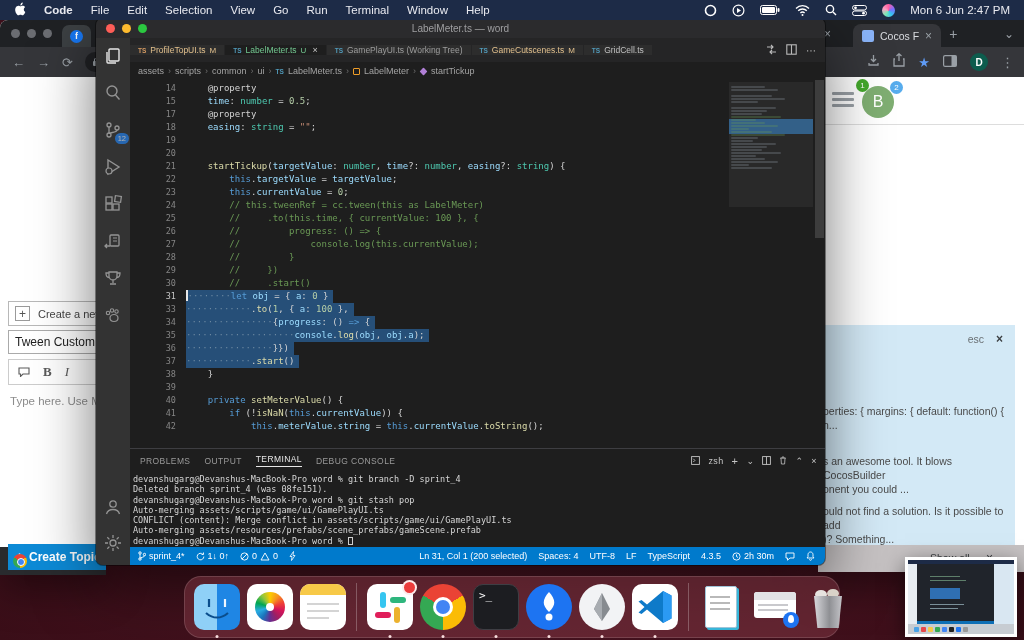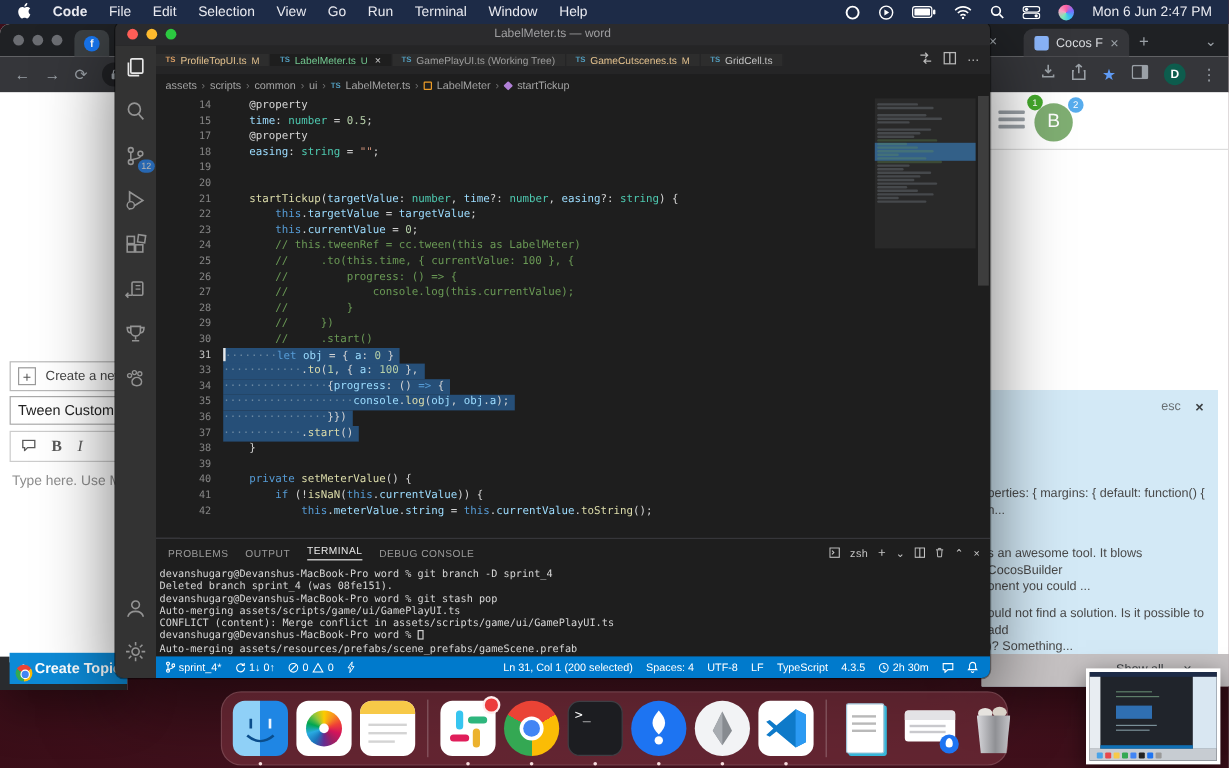--- a/index.html
+++ b/index.html
@@ -693,22 +693,22 @@
               <span>⌃</span>
               <span>×</span>
             </span>
           </div>
         <div id="term">
             <div class="tl">devanshugarg@Devanshus-MacBook-Pro word % git branch -D sprint_4</div>
             <div class="tl">Deleted branch sprint_4 (was 08fe151).</div>
             <div class="tl">devanshugarg@Devanshus-MacBook-Pro word % git stash pop</div>
             <div class="tl">Auto-merging assets/scripts/game/ui/GamePlayUI.ts</div>
             <div class="tl">CONFLICT (content): Merge conflict in assets/scripts/game/ui/GamePlayUI.ts</div>
+            <div class="tl">Auto-merging assets/resources/prefabs/scene_prefabs/gameScene.prefab</div>
             <div class="tl">devanshugarg@Devanshus-MacBook-Pro word % <span class="tcur"></span></div>
-            <div class="tl">Auto-merging assets/resources/prefabs/scene_prefabs/gameScene.prefab</div>
           </div>
       </div>
       <div class="statusbar">
         <span class="sb-item">
           <svg width="8" height="10" viewBox="0 0 8 10">
               <circle cx="2" cy="2" r="1.2" fill="none" stroke="#fff"></circle>
               <circle cx="2" cy="8" r="1.2" fill="none" stroke="#fff"></circle>
               <circle cx="6.5" cy="3.5" r="1.2" fill="none" stroke="#fff"></circle>
               <path d="M2 3.2v3.6M6.5 4.7c0 2-4.5 1.3-4.5 3" fill="none" stroke="#fff" stroke-width=".9"></path>
             </svg>

